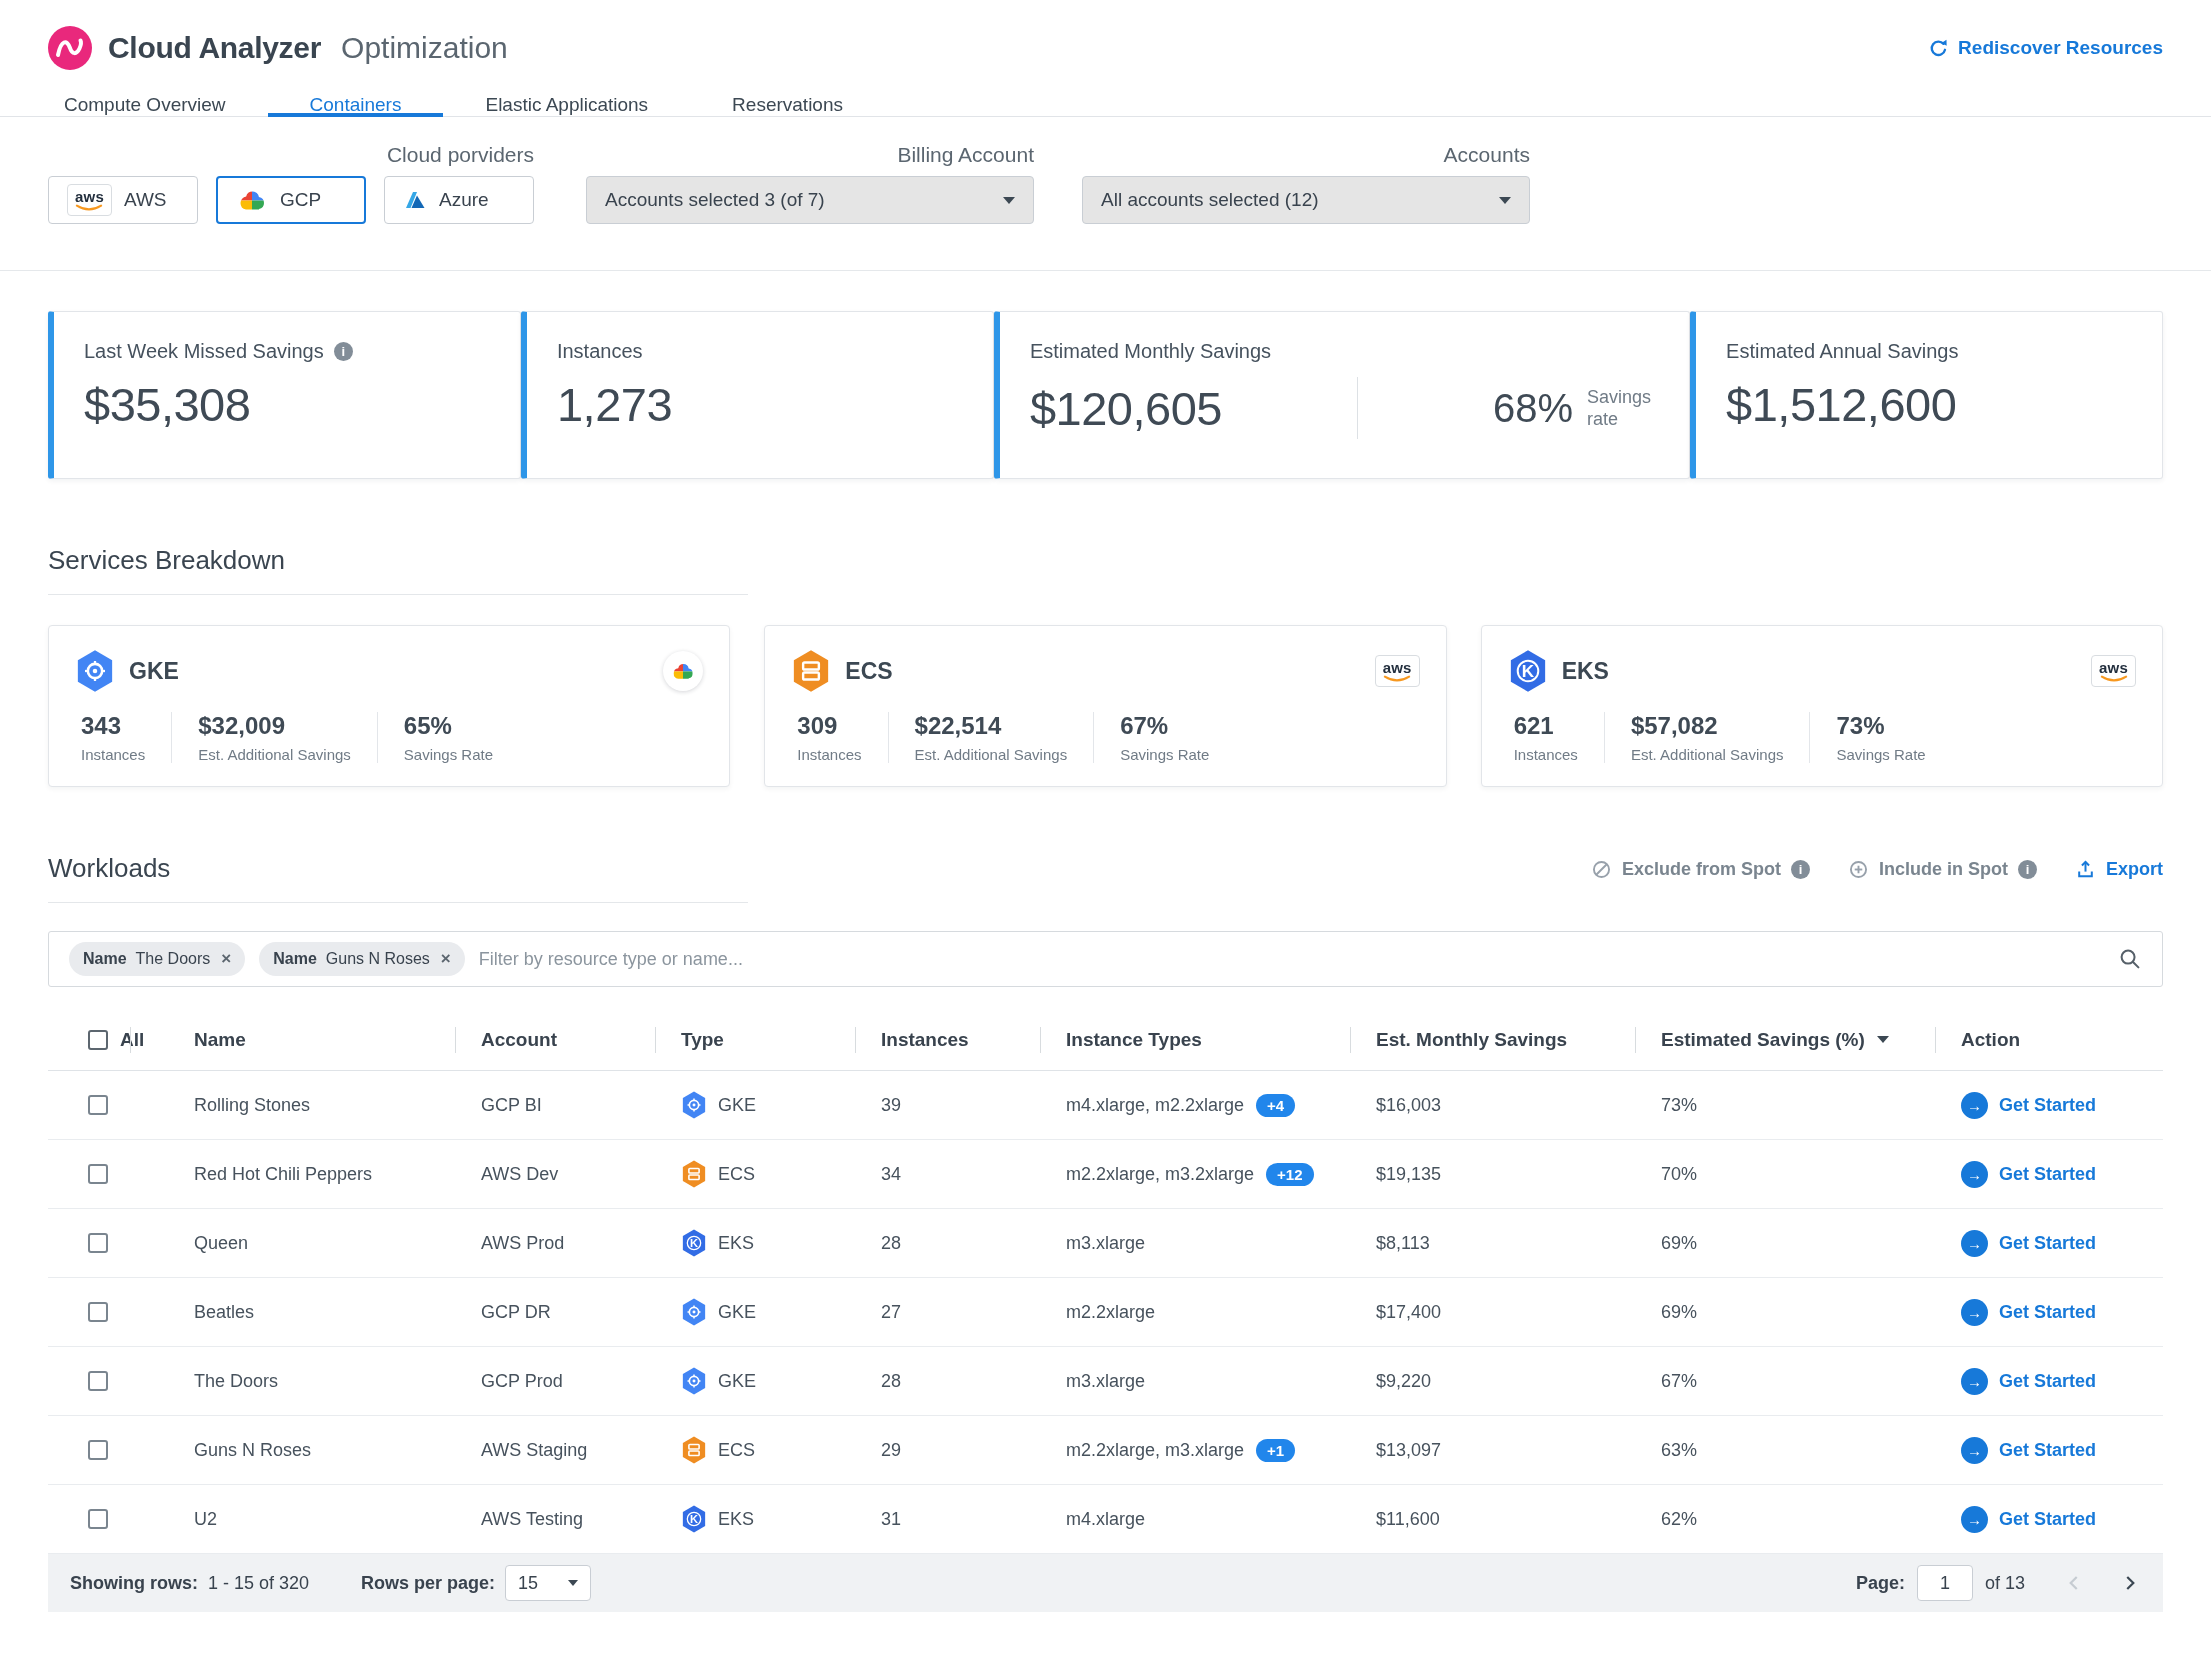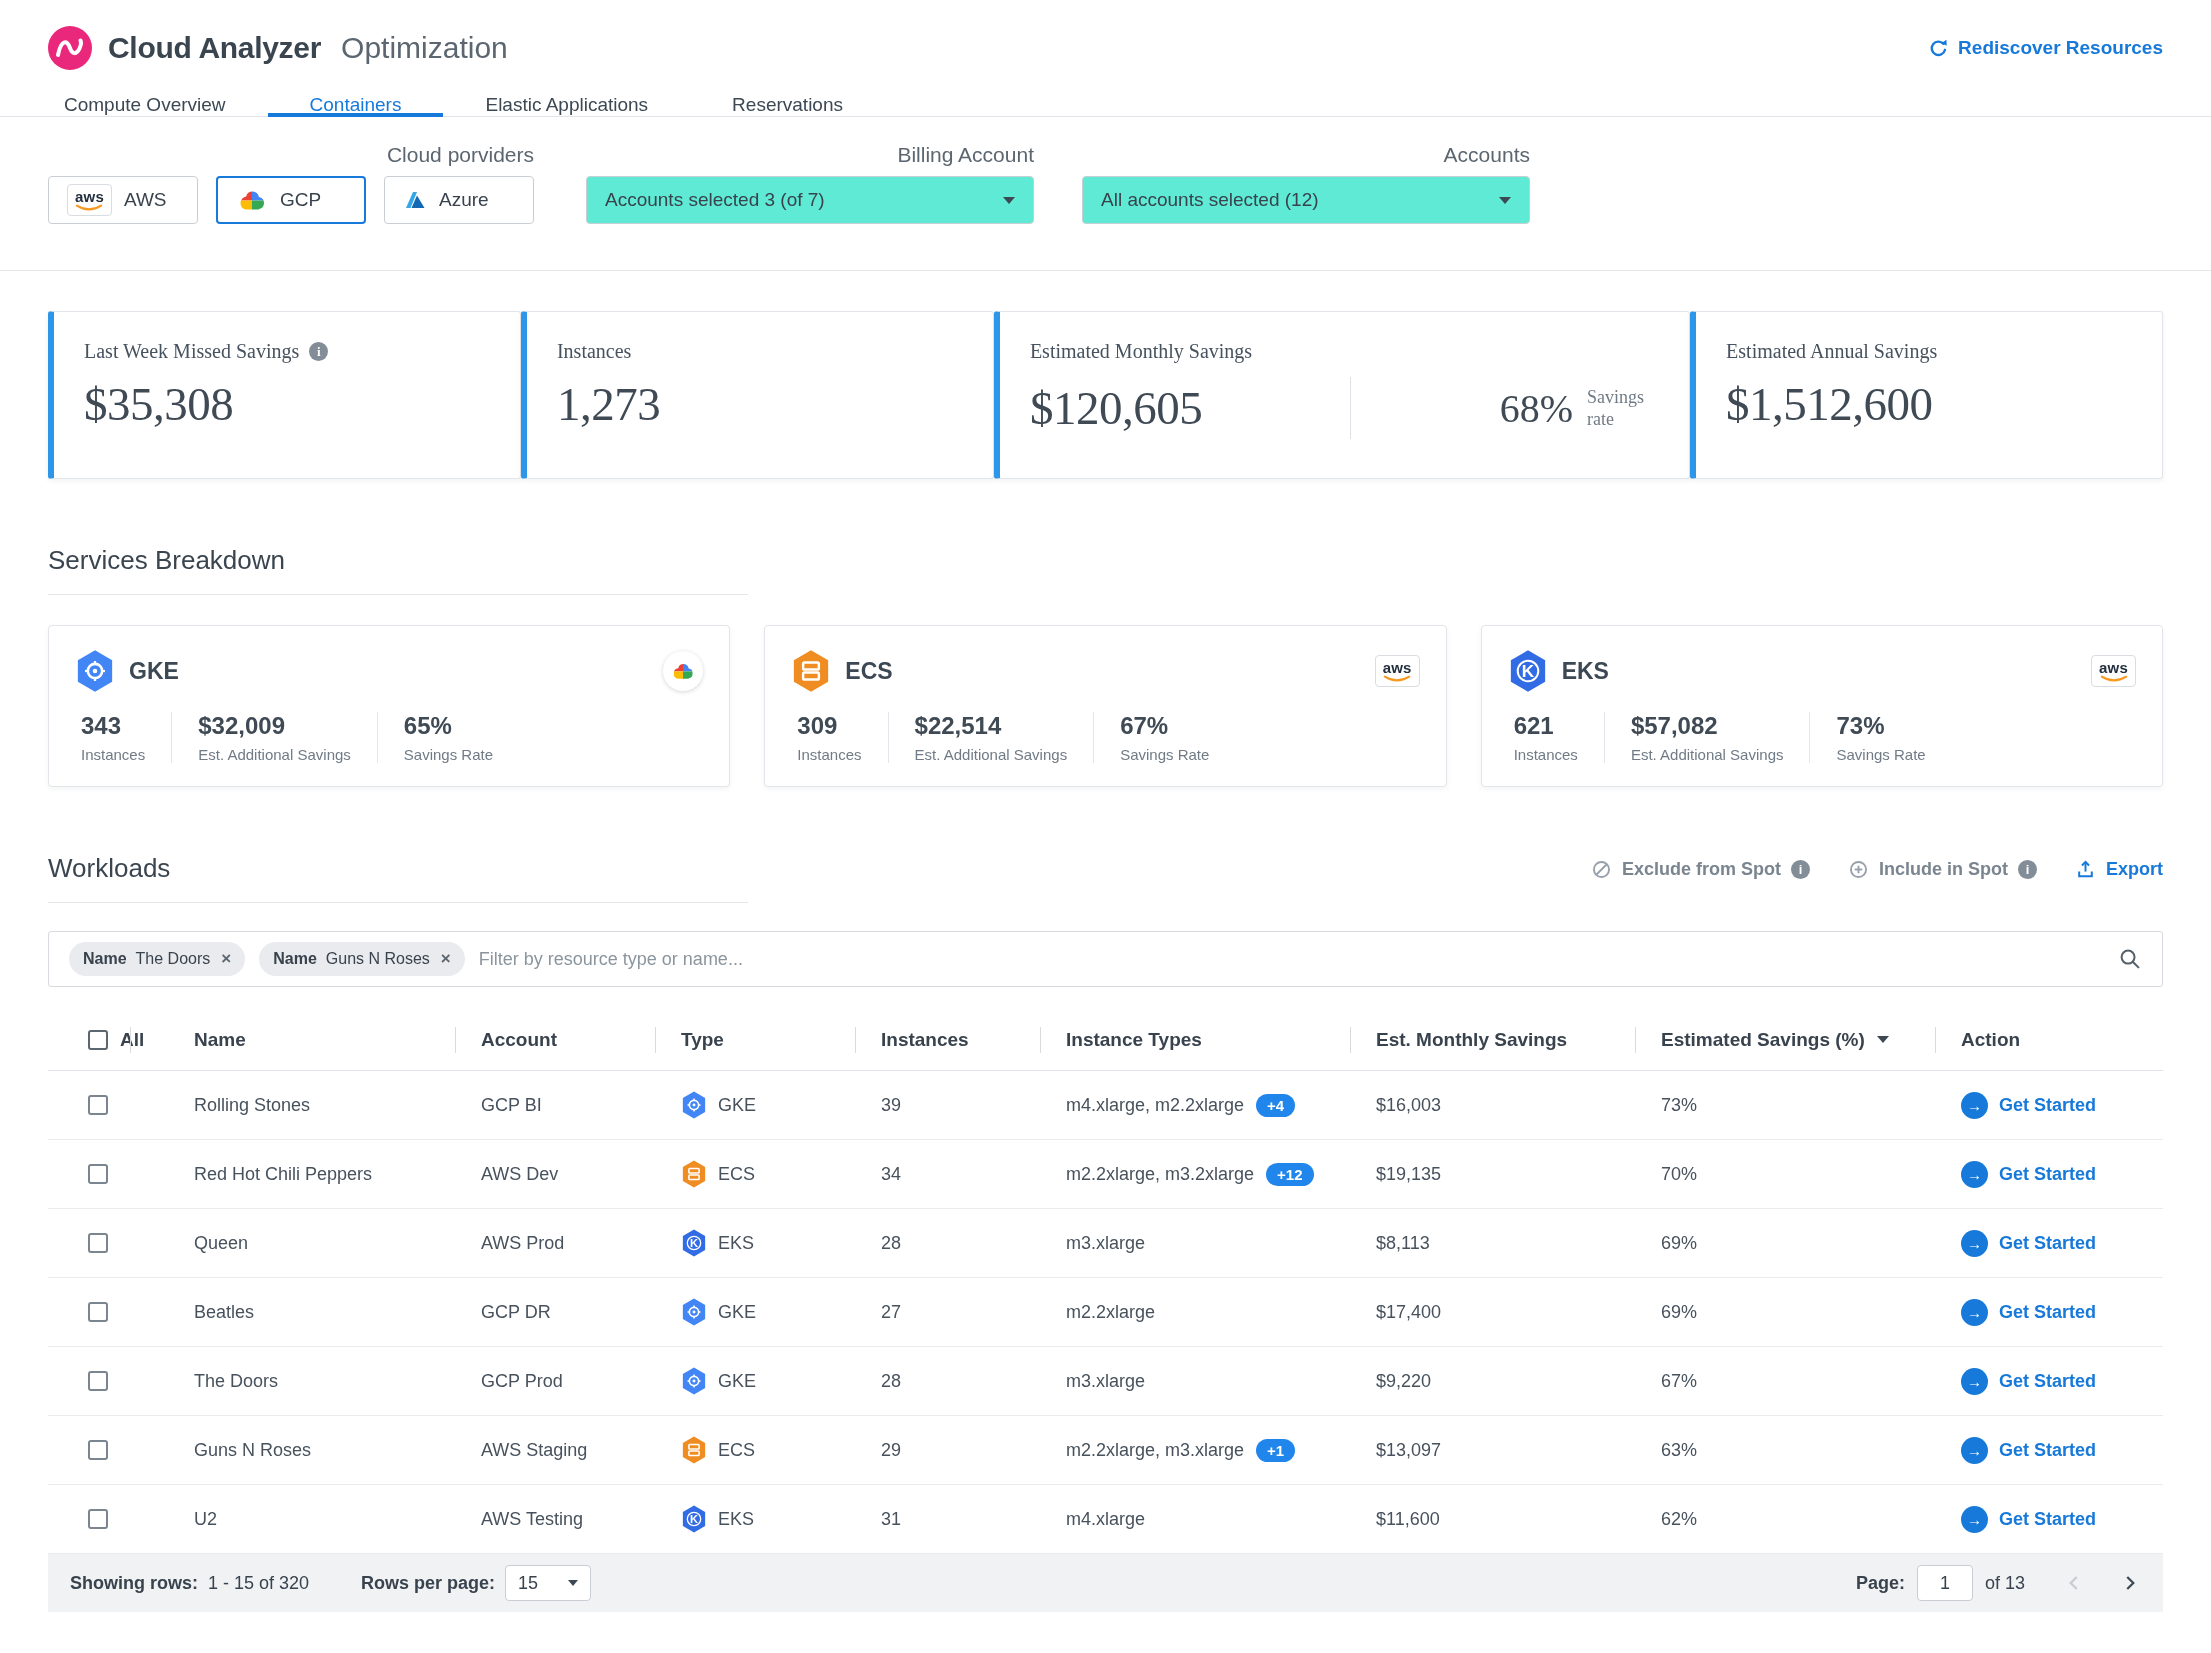--- a/index.html
+++ b/index.html
@@ -27,29 +27,29 @@
   
   .filters { display:flex; align-items:flex-end; padding:26px 48px 46px 48px; border-bottom:1px solid #e5e8eb; }
   .filter-group { display:flex; flex-direction:column; gap:9px; }
   .filter-label { font-size:21px; color:#5b6670;text-align:right; }
   .provider-buttons { display:flex; gap:18px; }
   .provider-btn { display:flex; align-items:center; gap:12px; height:48px; min-width:150px; padding:0 18px;
     background:#fff; border:1px solid #c9ced4; border-radius:4px; font-family:inherit; font-size:19px; color:#39434e; cursor:pointer; }
   .provider-btn.selected { border:2px solid #1779d9;align-items:center; }
   .billing-group { margin-left:52px; }
   .accounts-group { margin-left:48px; }
-  .select-box { display:flex; align-items:center; width:448px; height:48px; padding:0 18px; border:1px solid #c9ced4; border-radius:4px; background:#5eead4; cursor:pointer; font-size:19px; color:#39434e; }
+  .select-box { display:flex; align-items:center; width:448px; height:48px; padding:0 18px; border:1px solid #c9ced4; border-radius:4px; background:#e5e5e5; cursor:pointer; font-size:19px; color:#39434e; }
   .caret-down { width:0; height:0; border-left:6px solid transparent; border-right:6px solid transparent; border-top:7px solid #3c4853; margin-left:auto; }
 
   
   .aws-box { display:inline-flex; flex-direction:column; align-items:center; justify-content:center; border:1px solid #d9dde1; border-radius:4px; padding:4px 7px 3px 7px; background:#fff; }
   .aws-text { font-size:15px; font-weight:700; color:#232f3e; line-height:1; letter-spacing:0.2px; }
 
   
-  .stats { display:flex; padding:40px 48px 10px 48px;font-family:Liberation Serif, serif; }
+  .stats { display:flex; padding:40px 48px 10px 48px; }
   .stat-card { flex:1 1 0; background:#fff; border:1px solid #e2e5e9; border-left:6px solid #2e96e8; border-radius:3px;
     box-shadow:0 2px 5px rgba(20,30,45,0.06); padding:28px 30px; height:168px; }
   .stat-card.wide { flex:1.55 1 0; }
   .stat-title-row { display:flex; align-items:center; gap:10px; }
   .stat-title { font-size:20px; color:#46525e; }
   .stat-value { font-size:47px; font-weight:400; color:#3f4a55; margin-top:14px; letter-spacing:-0.5px; }
   .stat-wide-row { display:flex; align-items:center; gap:30px; margin-top:14px;justify-content:space-between; }
   .stat-wide-row .stat-value { margin-top:0; }
   .v-div { width:1px; height:62px; background:#dde1e5; }
   .rate-block { display:flex; align-items:center; gap:14px; }

